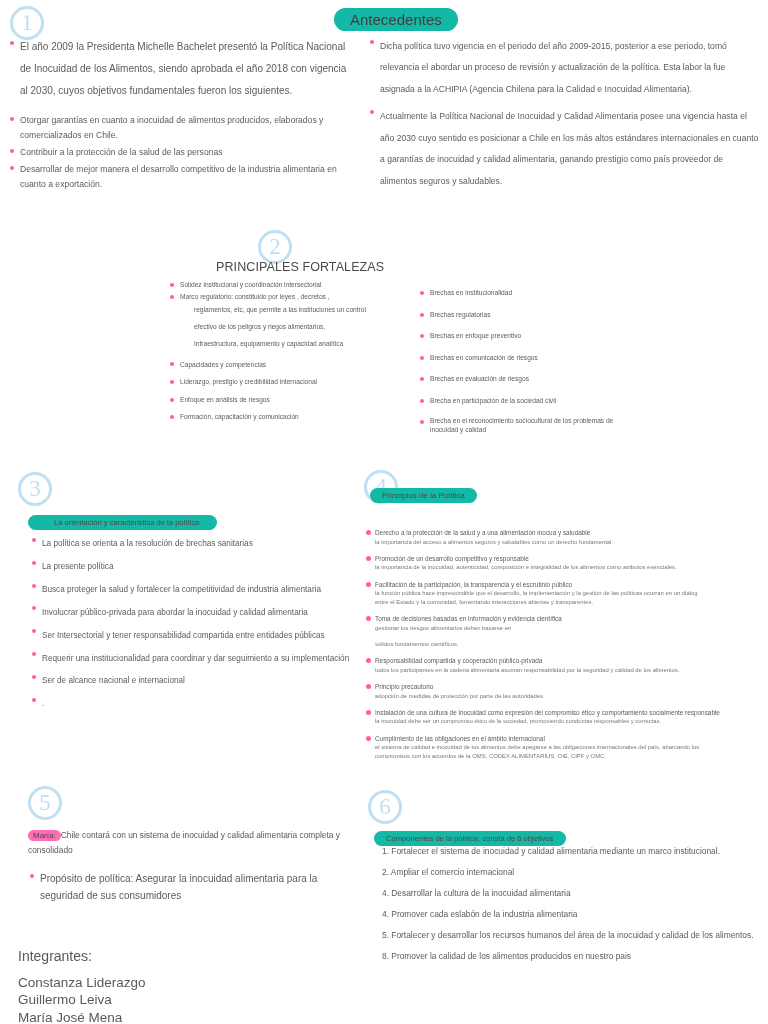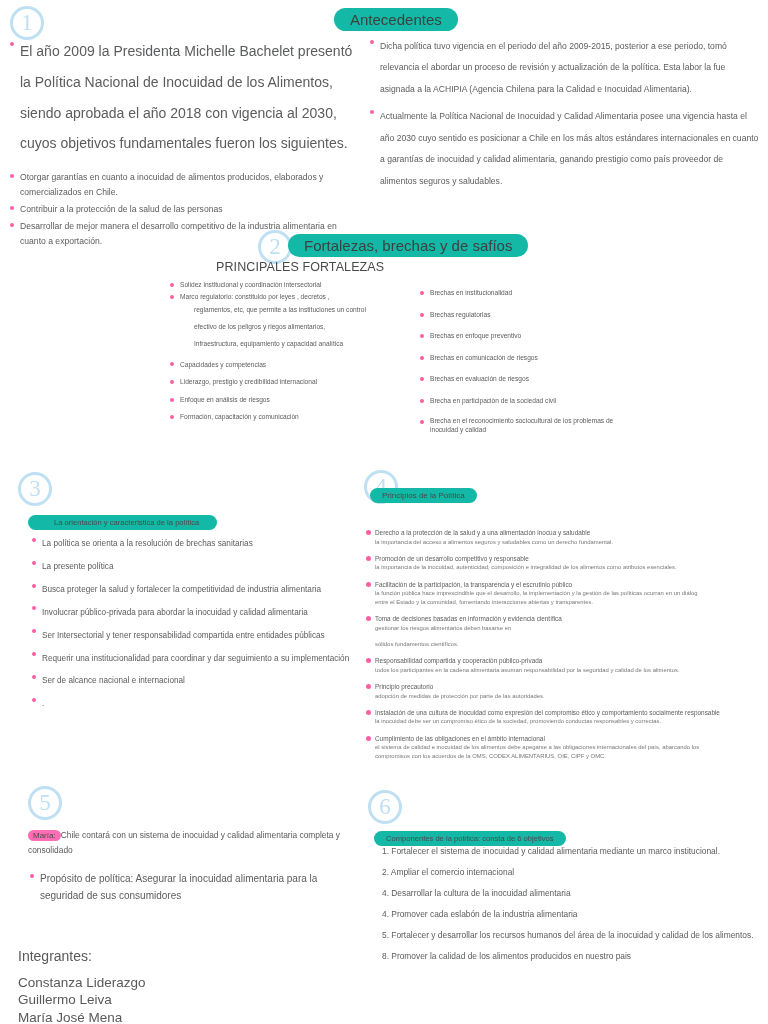--- a/index.html
+++ b/index.html
@@ -57,21 +57,21 @@
   ul.blist > li:before {
     content:"";
     position:absolute;
     left:2px; top:.45em;
     width:4px; height:4px;
     border-radius:50%;
     background:#ff5fa2;
   }
 
   .txt { font-size:8.6px; line-height:1.95; color:#5b5c5e; }
-  .txt-lead { font-size:14px; line-height:2.2; color:#5b5c5e; }
+  .txt-lead { font-size:10px; line-height:2.2; color:#5b5c5e; }
 
   
   #c1 { left:10px; top:6px; }
   #c2 { left:258px; top:230px; }
   #c3 { left:18px; top:472px; }
   #c4 { left:364px; top:470px; }
   #c5 { left:28px; top:786px; }
   #c6 { left:368px; top:790px; }
 
   #head-antecedentes { position:absolute; left:334px; top:8px; }
@@ -146,23 +146,20 @@
   </div>
 
   <div id="col1b">
     <ul class="blist" style="font-size:8.6px; line-height:2.5; color:#5b5c5e">
       <li style="margin-bottom:6px">Dicha política tuvo vigencia en el periodo del año 2009-2015, posterior a ese periodo, tomó relevancia el abordar un proceso de revisión y actualización de la política. Esta labor la fue asignada a la ACHIPIA (Agencia Chilena para la Calidad e Inocuidad Alimentaria).</li>
       <li>Actualmente la Política Nacional de Inocuidad y Calidad Alimentaria posee una vigencia hasta el año 2030 cuyo sentido es posicionar a Chile en los más altos estándares internacionales en cuanto a garantías de inocuidad y calidad alimentaria, ganando prestigio como país proveedor de alimentos seguros y saludables.</li>
     </ul>
   </div>
 
   <div class="num-circle" id="c2">2</div>
-  <div id="head-fortalezas">
-    <span class="pill big">Fortalezas, brechas y de safíos</span>
-  </div>
 
   <div id="sub-fort" class="sec-sub">PRINCIPALES FORTALEZAS</div>
 
   <div id="list-fort">
     <ul class="blist" style="font-size:6.6px; line-height:1.45; color:#5b5c5e">
       <li class="fort-item">Solidez institucional y coordinación intersectorial</li>
       <li class="fort-item">
         <span>Marco regulatorio: constituido por leyes , decretos ,</span>
         <div class="fort-cont">reglamentos, etc, que permite a las instituciones un control</div>
         <div class="fort-cont">efectivo de los peligros y riegos alimentarios,</div>

